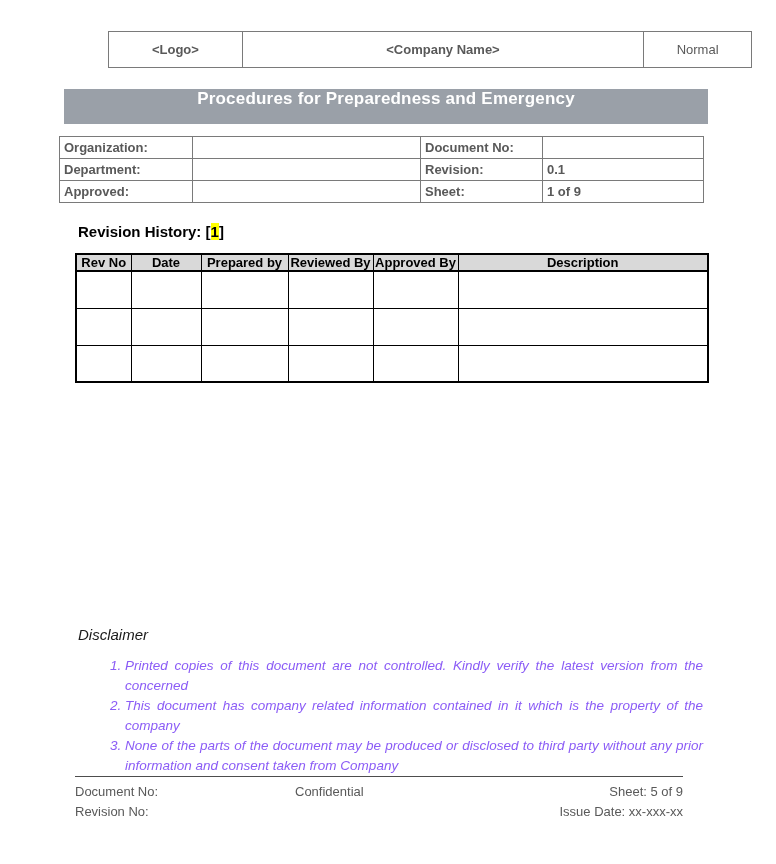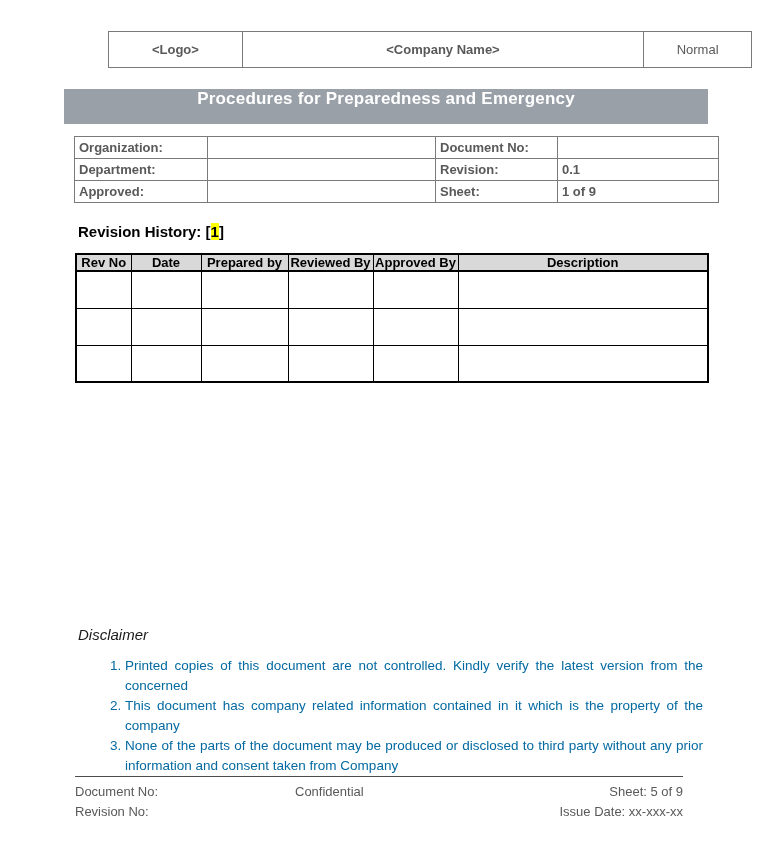--- a/index.html
+++ b/index.html
@@ -27,21 +27,21 @@
 
   
   .banner {
     position:absolute; left:64px; top:89px; width:644px; height:35px;
     display:flex; justify-content:center;
   }
   .banner span { font-size:17px; font-weight:bold; letter-spacing:.2px; }
 
   
   .info-table {
-    position:absolute; left:74px; top:136px; width:644px;
+    position:absolute; left:59px; top:136px; width:644px;
     border-collapse:collapse; table-layout:fixed;
   }
   .info-table td {
     border:1px solid #7a7a7a; height:22px; font-size:13px;
     color:#595959; padding:0 4px; vertical-align:middle;
   }
   .info-table td.lbl { font-weight:bold; }
   .info-table td.val { font-weight:bold; }
   .col-l1{width:133px;} .col-v1{width:228px;} .col-l2{width:122px;} .col-v2{width:161px;}
 
@@ -61,21 +61,21 @@
     font-size:13px; font-weight:bold; height:17px; text-align:center;
   }
   .rev-table td { border:1px solid #000; height:37px; font-size:13px; }
   .c0{width:55px;margin-top:40px;} .c1{width:70px;} .c2{width:87px;} .c3{width:85px;margin-top:6px;} .c4{width:85px;} .c5{width:250px;}
 
   
   .disclaimer { position:absolute; left:78px; top:626px; width:627px; color:#1a1a1a; }
   .disclaimer-heading { font-style:italic; font-size:15px; font-weight:normal; color:#1a1a1a; }
   .disclaimer ol {
     margin:13px 0 0 0; padding-left:47px;
-    font-size:13.5px; line-height:20px; color:#0369a1;
+    font-style:italic; font-size:13.5px; line-height:20px; color:#8b5cf6;
   }
   .disclaimer li { text-align:justify; padding-right:2px; }
 
   
   .page-footer {
     position:absolute; left:75px; top:776px; width:608px;
     border-top:1px solid #4d4d4d; padding-top:5px;
     display:flex; font-size:13px; color:#595959; line-height:20px;
   }
   .footer-left { width:220px; text-align:left; }

